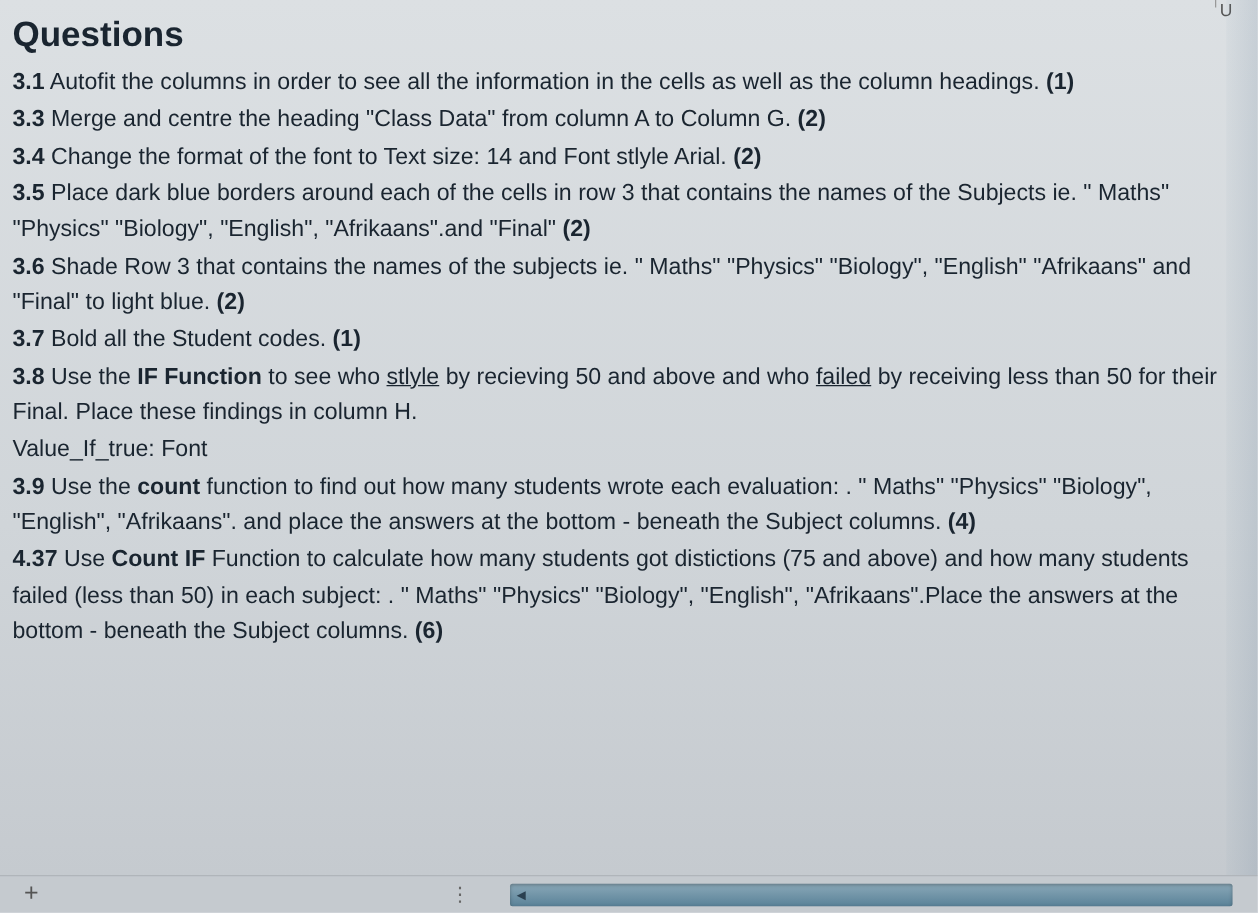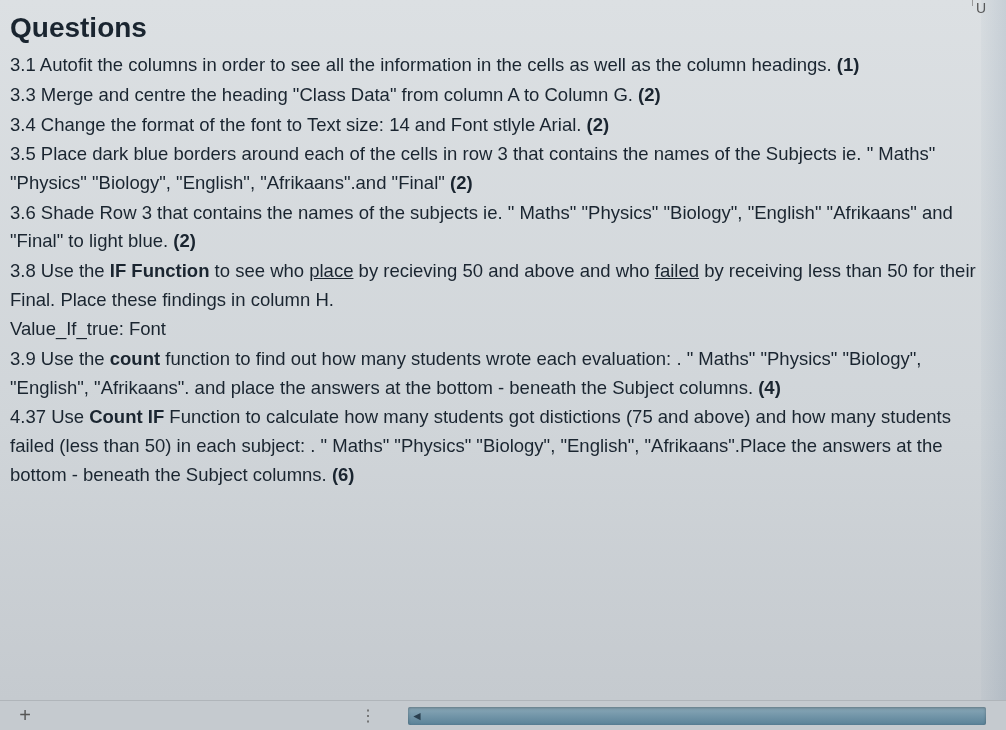--- a/index.html
+++ b/index.html
@@ -36,21 +36,21 @@
     }
     .heading {
       font-weight: 700;
       font-size: 28px;
       margin-bottom: 2px;
     }
     .para {
       margin-bottom: 1px;
     }
     .num {
-      font-weight: 400;
+      font-weight: 700;
     }
     .mark {
       font-weight: 700;
     }
     .if-func {
       font-weight: 700;
     }
     .count-word {
       font-weight: 700;
       margin-top: 14px;
@@ -143,23 +143,26 @@
   </div>
 
   <div class="para">
     <span class="num">3.5</span><span> Place dark blue borders around each of the cells in row 3 that contains the names of the Subjects  ie. " Maths" "Physics" "Biology", "English", "Afrikaans".and "Final" </span><span class="mark">(2)</span>
   </div>
 
   <div class="para">
     <span class="num">3.6</span><span> Shade Row 3 that contains the names of the subjects ie. " Maths" "Physics" "Biology", "English" "Afrikaans" and "Final" to light blue. </span><span class="mark">(2)</span>
   </div>
 
+  <div class="para">
+    <span class="num">3.7</span><span> Bold all the Student codes. </span><span class="mark">(1)</span>
+  </div>
 
   <div class="para">
-    <span class="num">3.8</span><span> Use the </span><span class="if-func">IF Function</span><span> to see who </span><span class="underline">place</span><span> by recieving 50 and above and who </span><span class="underline">failed</span><span> by receiving less than 50 for their Final. Place these findings in column H.</span>
+    <span class="num">3.8</span><span> Use the </span><span class="if-func">IF Function</span><span> to see who </span><span class="underline">stlyle</span><span> by recieving 50 and above and who </span><span class="underline">failed</span><span> by receiving less than 50 for their Final. Place these findings in column H.</span>
   </div>
   <div class="para">Value_If_true: Font</div>
 
   <div class="para">
     <span class="num">3.9</span><span> Use the </span><span class="count-word">count</span><span> function to find out how many students wrote each evaluation: . " Maths" "Physics" "Biology", "English", "Afrikaans".  and place the answers at the bottom - beneath the Subject columns. </span><span class="mark">(4)</span>
   </div>
 
   <div class="para">
     <span class="num">4.37</span><span> Use </span><span class="count-word">Count IF</span><span> Function to calculate how many students got distictions (75 and above) and how many students failed (less than 50) in each subject: . " Maths" "Physics" "Biology", "English", "Afrikaans".Place the answers at the bottom -  beneath the Subject columns. </span><span class="mark">(6)</span>
   </div>

